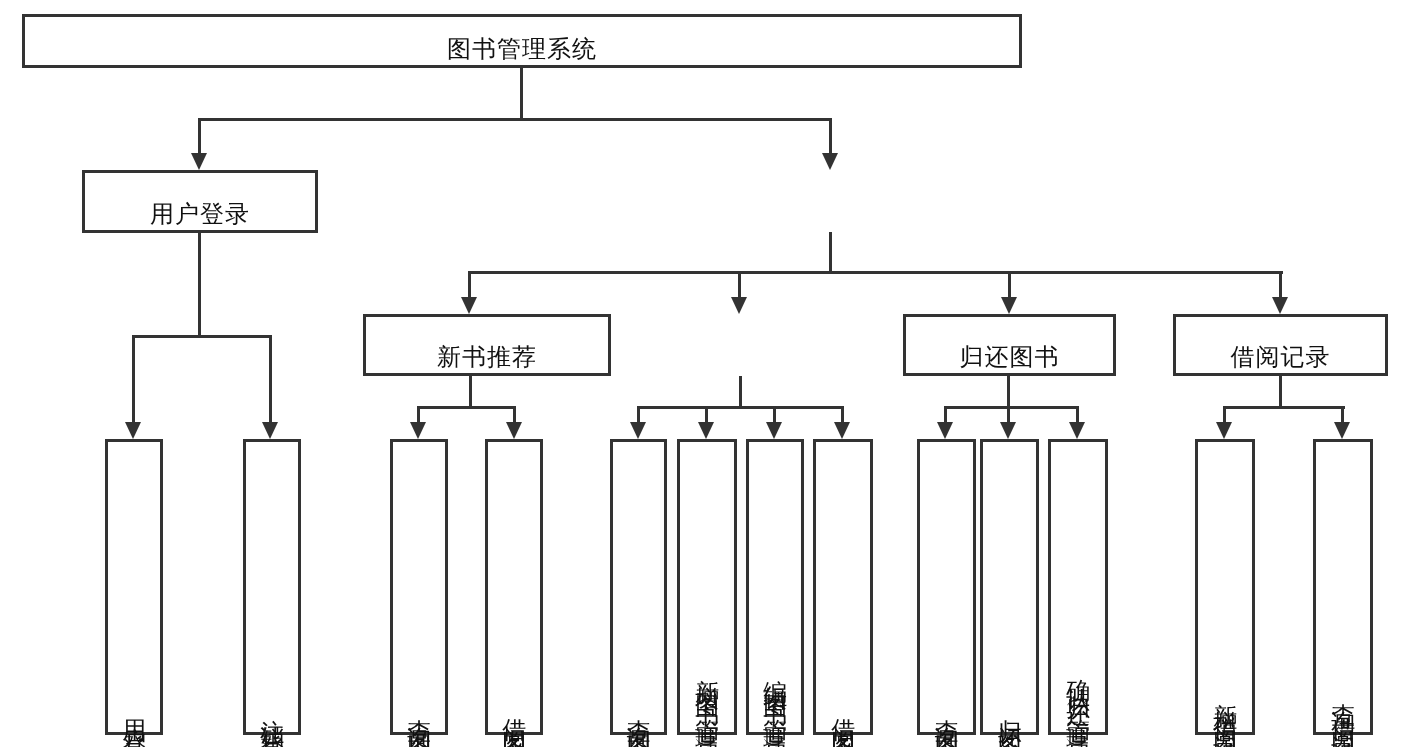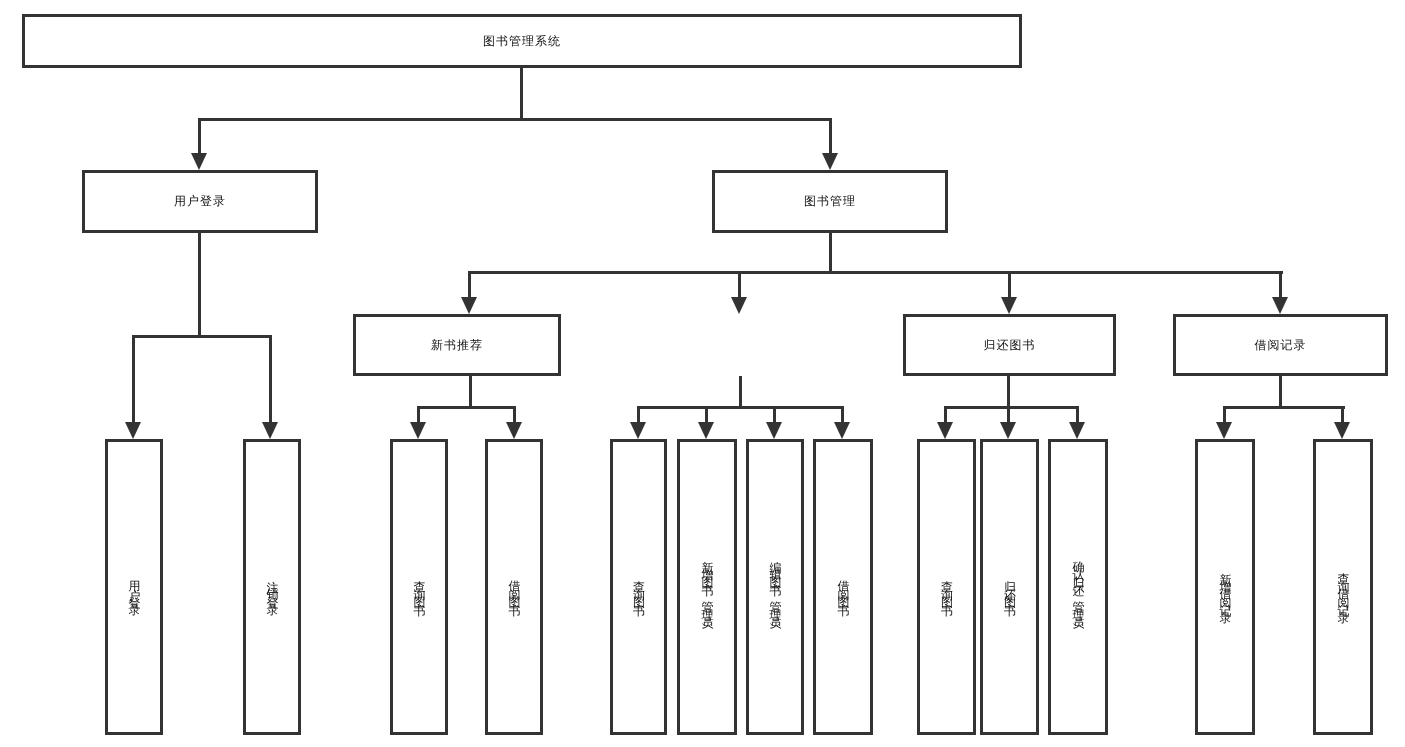--- a/index.html
+++ b/index.html
@@ -2,37 +2,37 @@
 <html><head>
 <meta charset="utf-8">
 <style>
   html,body{margin:0;padding:0;background:#ffffff;}
   .canvas{
     position:relative;width:1405px;height:747px;background:#ffffff;overflow:hidden;
     font-family:"Liberation Sans","DejaVu Sans",sans-serif;color:#111111;
   }
   .box{
     position:absolute;border:3px solid #333333;background:#ffffff;box-sizing:border-box;
-    display:flex;align-items:center;justify-content:center;font-size:12px;color:#111111;
+    display:flex;align-items:flex-end;justify-content:center;font-size:24px;color:#111111;
   }
   .hlabel{letter-spacing:1px;white-space:nowrap;}
   .vlabel{writing-mode:vertical-rl;text-orientation:mixed;letter-spacing:8px;line-height:1.1;}
   .leaf{top:439px;height:296px;}
   .l3{top:314px;height:62px;}
   .hl,.vl{position:absolute;background:#333333;}
   .hl{height:3px;}
   .vl{width:3px;}
   .arr{position:absolute;width:0;height:0;border-left:8px solid transparent;border-right:8px solid transparent;border-top:17px solid #333333;}
   .watermark{position:absolute;right:6px;bottom:4px;font-size:21px;color:#a8a8a8;letter-spacing:0.5px;white-space:nowrap;}
 
   
   #b-root{left:22px;top:14px;width:1000px;height:54px}
   #b-l2a{left:82px;top:170px;width:236px;height:63px}
   #b-l2b{left:712px;top:170px;width:236px;height:63px}
-  #b-l3a{left:353px;width:208px}
+  #b-l3a{left:363px;width:248px}
   #b-l3b{left:633px;width:215px}
   #b-l3c{left:903px;width:213px}
   #b-l3d{left:1173px;width:215px}
   #b-g1a{left:105px;width:58px}
   #b-g1b{left:243px;width:58px}
   #b-g2a{left:390px;width:58px}
   #b-g2b{left:485px;width:58px}
   #b-g3a{left:610px;width:57px}
   #b-g3b{left:677px;width:60px}
   #b-g3c{left:746px;width:58px}
@@ -167,23 +167,20 @@
   <div class="arr" id="a7a"></div>
   <div class="arr" id="a7b"></div>
 
   <div class="box" id="b-root">
     <span class="hlabel">图书管理系统</span>
   </div>
 
   <div class="box" id="b-l2a">
     <span class="hlabel">用户登录</span>
   </div>
-  <div class="box" id="b-l2b">
-    <span class="hlabel">图书管理</span>
-  </div>
 
   <div class="box l3" id="b-l3a">
     <span class="hlabel">新书推荐</span>
   </div>
   <div class="box l3" id="b-l3c">
     <span class="hlabel">归还图书</span>
   </div>
   <div class="box l3" id="b-l3d">
     <span class="hlabel">借阅记录</span>
   </div>

